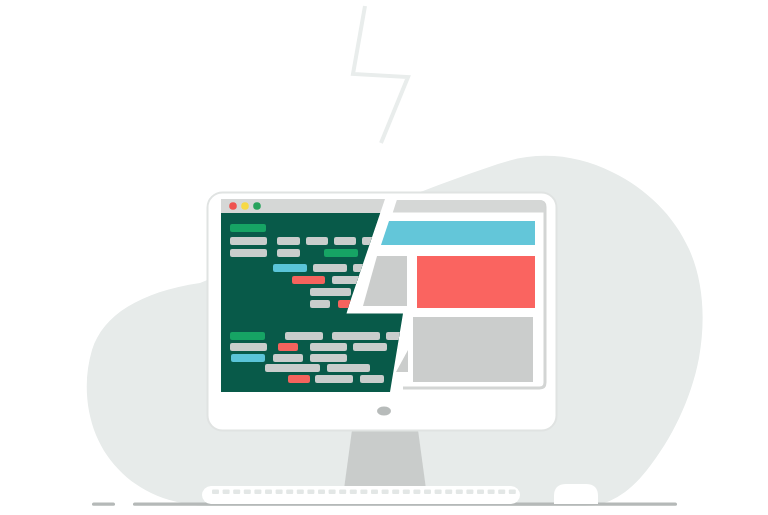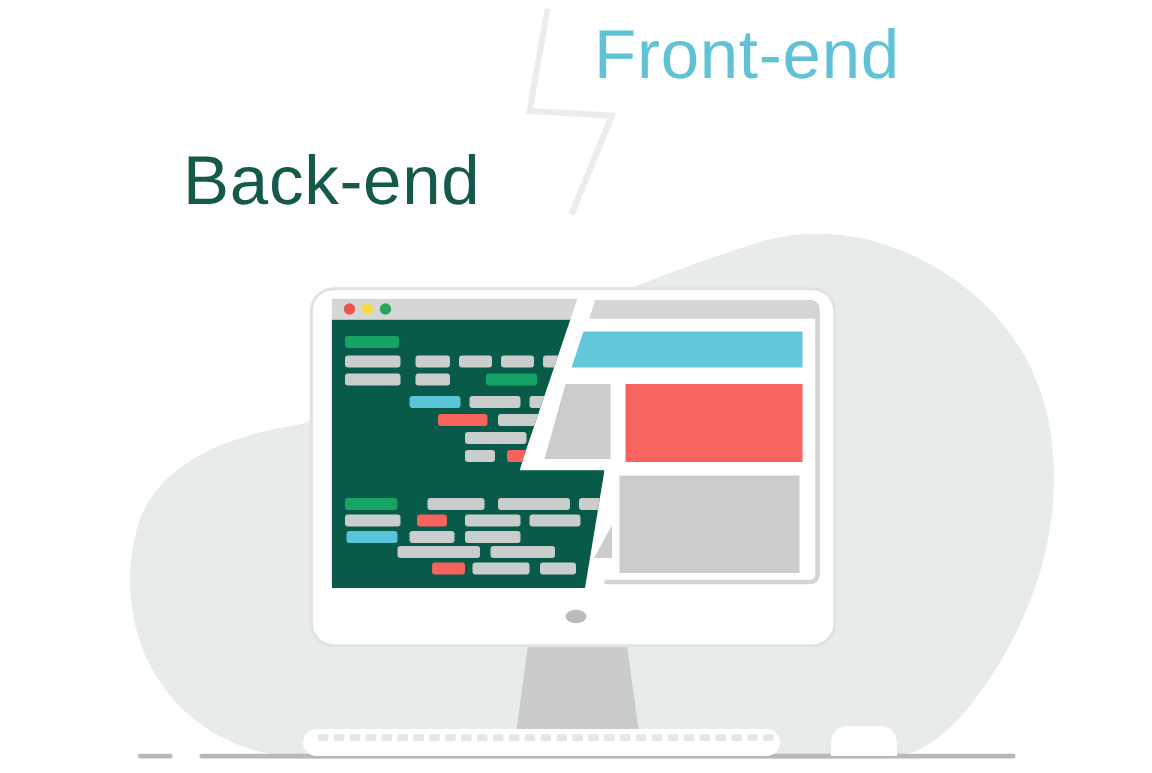--- a/index.html
+++ b/index.html
@@ -146,15 +146,13 @@
           <rect x="477" y="489.5" width="7" height="4.5" rx="1" fill="#e3e7e6"></rect>
           <rect x="487.59999999999997" y="489.5" width="7" height="4.5" rx="1" fill="#e3e7e6"></rect>
           <rect x="498.2" y="489.5" width="7" height="4.5" rx="1" fill="#e3e7e6"></rect>
           <rect x="508.8" y="489.5" width="7" height="4.5" rx="1" fill="#e3e7e6"></rect>
         </g>
     </g>
 
     <path d="M 554 504 L 554 496 Q 554 484 566 484 L 586 484 Q 598 484 598 496 L 598 504 Z" fill="#ffffff"></path>
   </svg>
 
-  <div class="label back">Back-end</div>
-  <div class="label front">Front-end</div>
 </div>
 
 </body></html>

